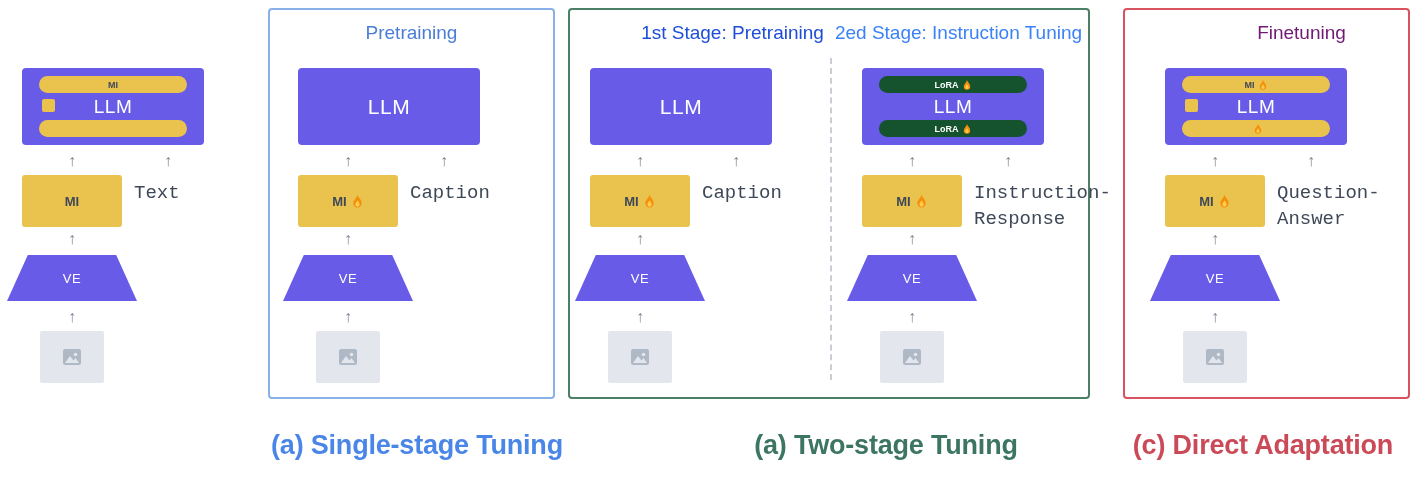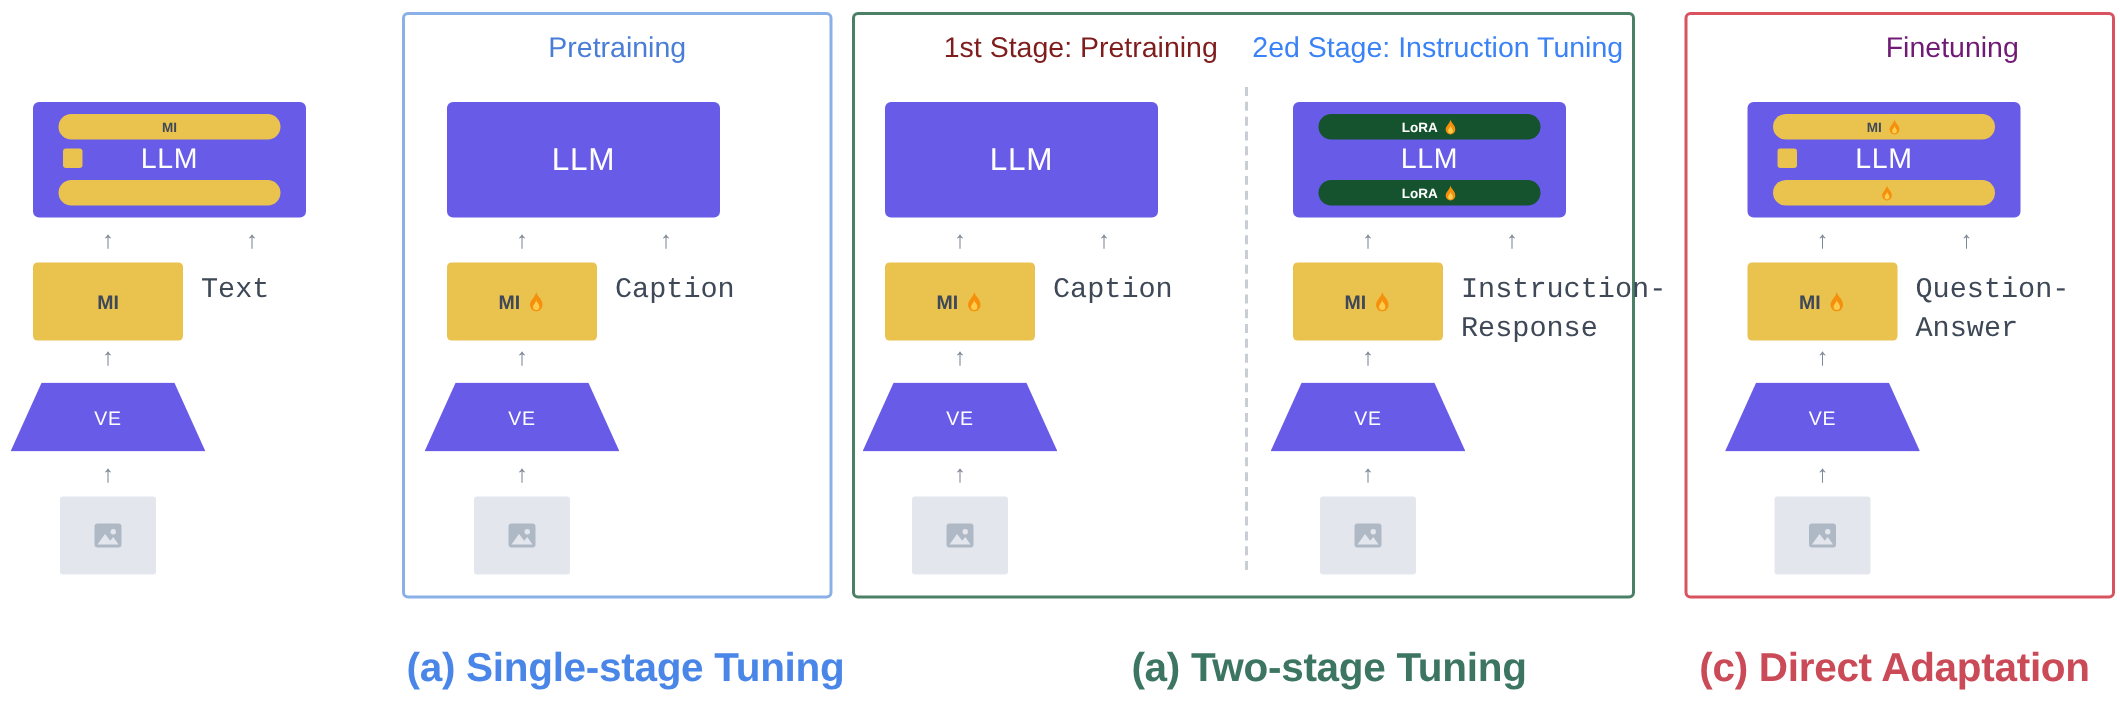--- a/index.html
+++ b/index.html
@@ -9,21 +9,21 @@
   
   .panel{position:absolute;top:8px;height:391px;border-radius:4px;box-sizing:border-box;background:#ffffff;}
   .panel.blue{left:268px;width:287px;border:2px solid #8AB0E8;}
   .panel.green{left:568px;width:522px;border:2px solid #4C8066;}
   .panel.red{left:1123px;width:287px;border:2px solid #D8535F;}
 
   .panel-title{position:absolute;top:12px;left:0;width:100%;text-align:center;
     font-size:19px;font-weight:400;}
   .panel.blue .panel-title{color:#4A7ED6;}
   .panel.red .panel-title{color:#701a75;padding-left:35px;}
-  .panel-title.half1{left:4px;width:261px;color:#7f1d1d;padding-left:16px;}
+  .panel-title.half1{left:16px;width:261px;color:#1d4ed8;padding-left:16px;}
   .panel-title.half2{left:259px;width:259px;color:#3b82f6;}
 
   .divider{position:absolute;left:260px;top:48px;height:322px;width:0;
     border-left:2px dashed #C9CED6;}
 
   
   .column{position:absolute;width:230px;height:318px;}
 
   .llm-box{position:absolute;left:26px;top:0;width:182px;height:77px;background:#675BE8;
     border-radius:4px;box-sizing:border-box;}

